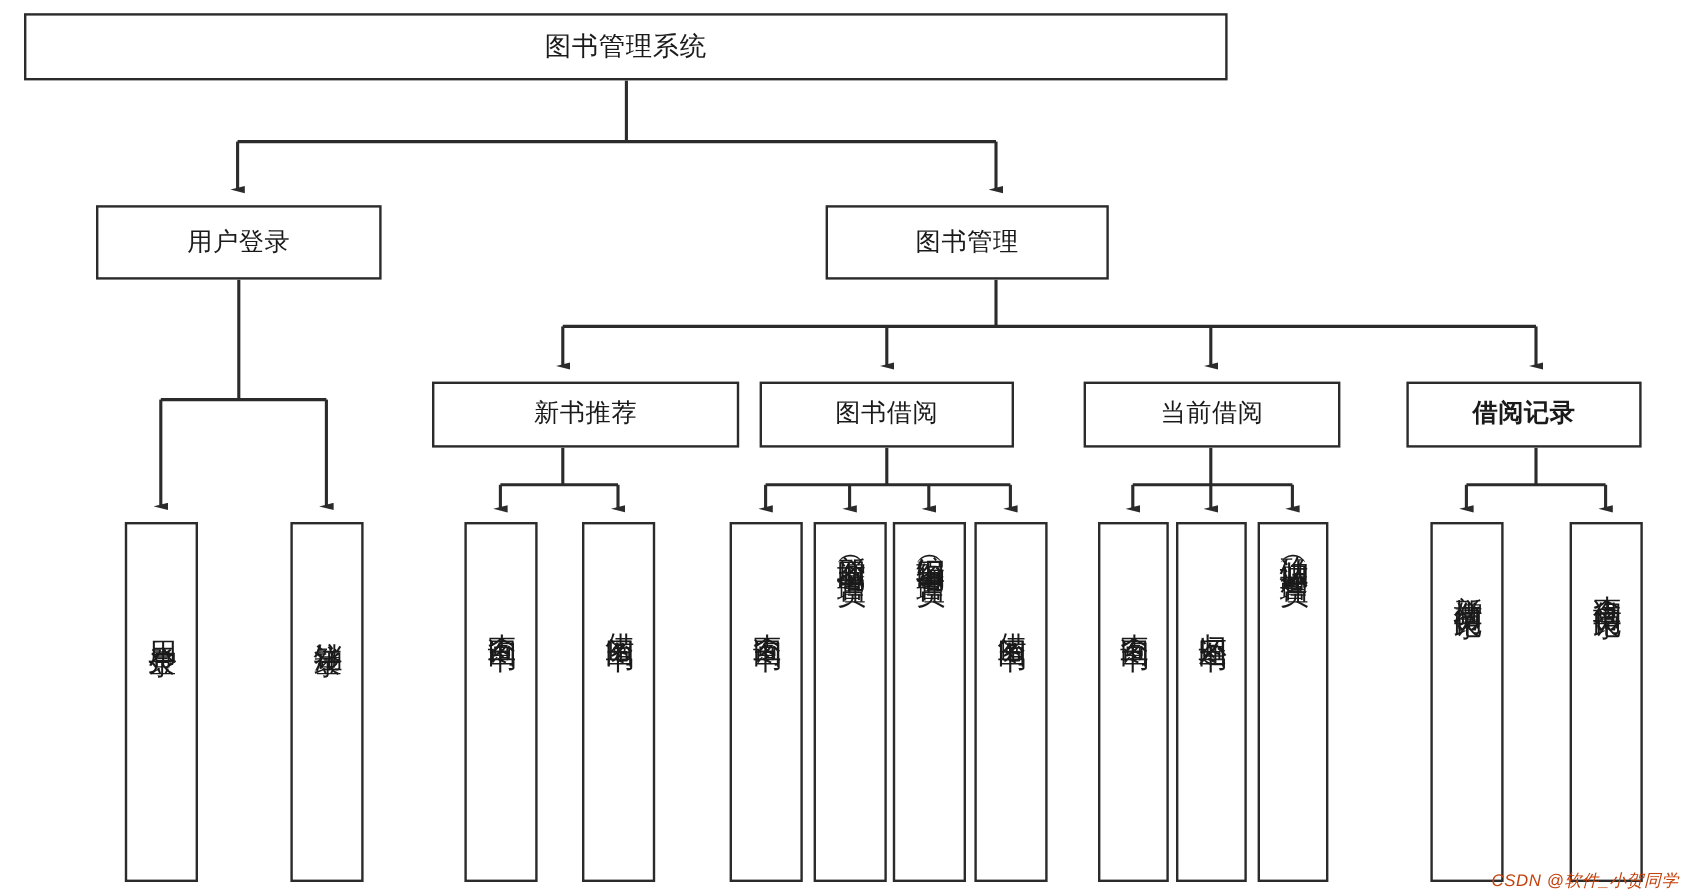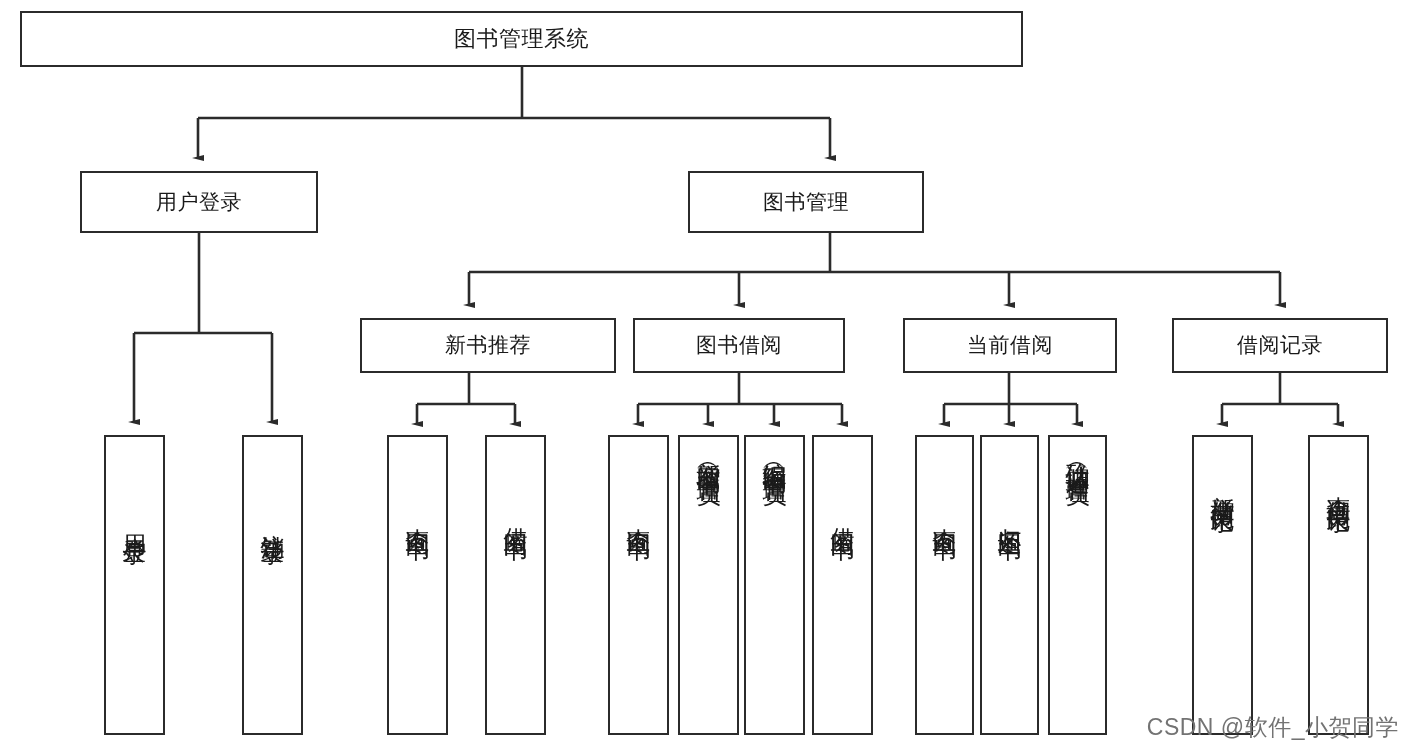--- a/index.html
+++ b/index.html
@@ -56,24 +56,25 @@
     text-orientation: upright;
     font-size: 24px;
     letter-spacing: 3px;
     line-height: 1;
     white-space: nowrap;
   }
   .watermark {
     position: absolute;
     right: 6px;
     bottom: 4px;
-    font-size: 23px;
-    color: #737373;
+    font-size: 14px;
+    color: #c2410c;
     white-space: nowrap;
     letter-spacing: 0.5px;
+    font-style: italic;
   }
 </style>
 </head>
 <body>
 
 <div id="canvas">
 
   <svg class="wires" viewBox="0 0 1405 747" xmlns="http://www.w3.org/2000/svg">
     <defs>
       <marker id="arrow" markerWidth="10" markerHeight="12" refX="3" refY="6" orient="auto" markerUnits="userSpaceOnUse">
@@ -137,21 +138,21 @@
 
   <div class="node horiz" style="left:360px; top:318px; width:256px; height:55px;">
     <span class="label">新书推荐</span>
   </div>
   <div class="node horiz" style="left:633px; top:318px; width:212px; height:55px;">
     <span class="label">图书借阅</span>
   </div>
   <div class="node horiz" style="left:903px; top:318px; width:214px; height:55px;">
     <span class="label">当前借阅</span>
   </div>
-  <div class="node horiz" style="left:1172px; top:318px; width:216px; height:55px;">
+  <div class="node horiz" style="left:1172px; top:318px; width:196px; height:55px;font-weight:bold;">
     <span class="label">借阅记录</span>
   </div>
 
   <div class="node vert" style="left:104px; top:435px; width:61px; height:300px; padding-top:78px;">
     <span class="label">用户登录</span>
   </div>
   <div class="node vert" style="left:242px; top:435px; width:61px; height:300px; padding-top:78px;">
     <span class="label">注销登录</span>
   </div>
 

